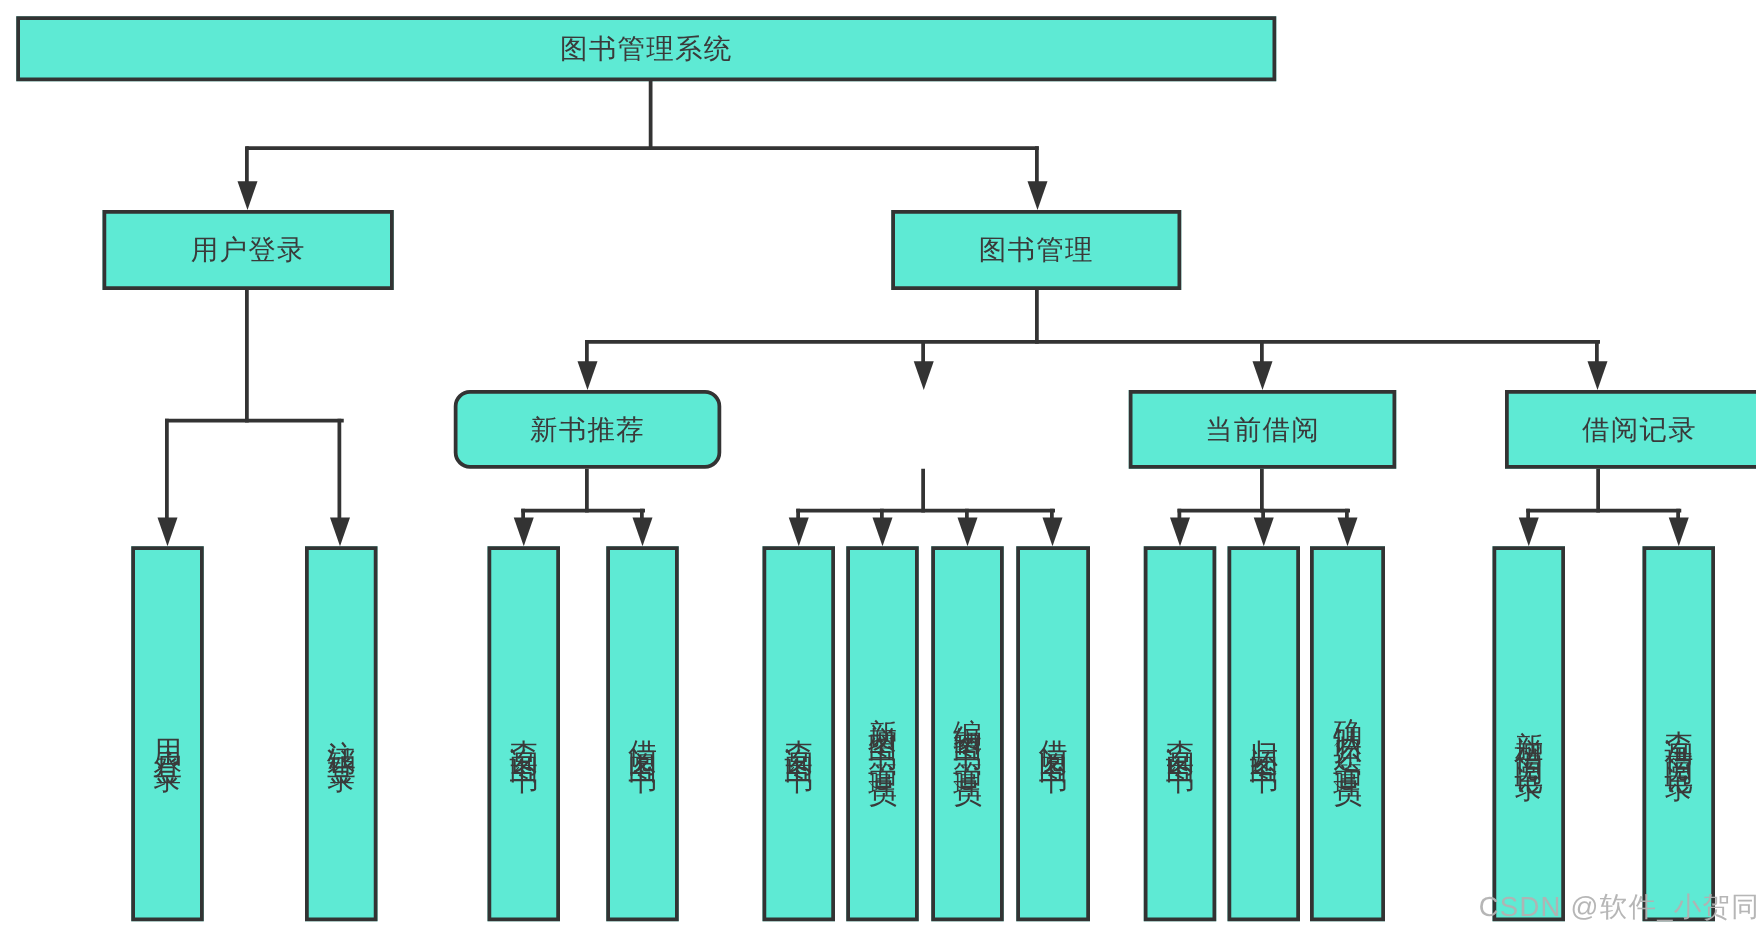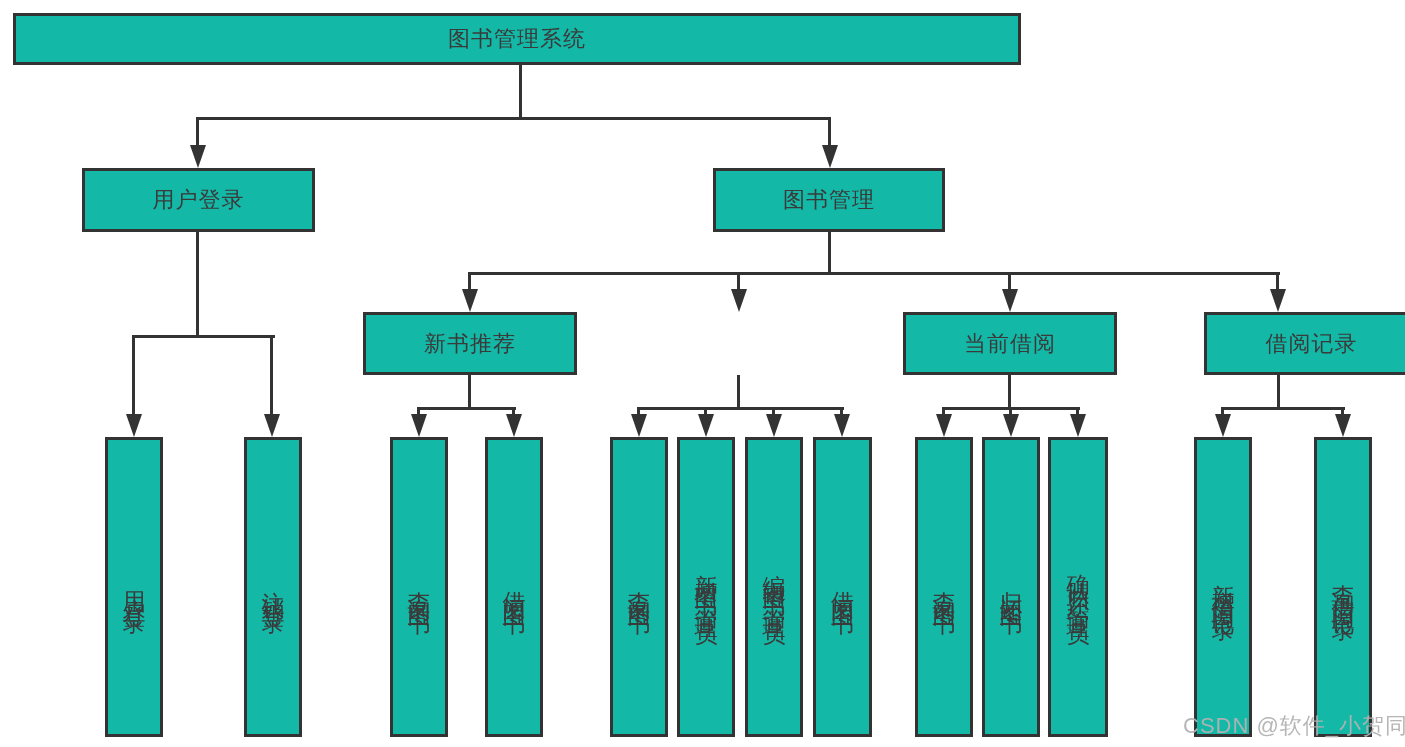--- a/index.html
+++ b/index.html
@@ -4,21 +4,21 @@
 <style>
   html,body{margin:0;padding:0;background:#ffffff;}
   body{
     width:1405px;height:747px;position:relative;overflow:hidden;
     font-family:"Liberation Sans","DejaVu Sans",sans-serif;
   }
   .stage{position:absolute;left:0;top:0;width:1405px;height:747px;background:#ffffff;}
 
   
   .node{
-    position:absolute;background:#14b8a6;border:3px solid #333333;
+    position:absolute;background:#5eead4;border:3px solid #333333;
     box-sizing:border-box;display:flex;align-items:center;justify-content:center;
     color:#3a3a3a;
   }
   .node.h{font-size:22px;letter-spacing:1px;}
   .node.leaf{font-size:23px;}
   .node.leaf .vtext{
     writing-mode:vertical-rl;text-orientation:mixed;
     letter-spacing:7px;line-height:1;white-space:nowrap;
   }
 
@@ -71,21 +71,21 @@
   <div class="hline" style="left:468px;top:272px;width:812px;"></div>
   <div class="vline" style="left:468px;top:272px;height:20px;"></div>
   <div class="arrow" style="left:462px;top:289px;"></div>
   <div class="vline" style="left:737px;top:272px;height:20px;"></div>
   <div class="arrow" style="left:731px;top:289px;"></div>
   <div class="vline" style="left:1008px;top:272px;height:20px;"></div>
   <div class="arrow" style="left:1002px;top:289px;"></div>
   <div class="vline" style="left:1276px;top:272px;height:20px;"></div>
   <div class="arrow" style="left:1270px;top:289px;"></div>
 
-  <div class="node h" style="left:363px;top:312px;width:214px;height:63px;">
+  <div class="node h" style="left:363px;top:312px;width:214px;height:63px;border-radius:13px;">
     <span>新书推荐</span>
   </div>
   <div class="node h" style="left:903px;top:312px;width:214px;height:63px;justify-content:center;">
     <span>当前借阅</span>
   </div>
   <div class="node h" style="left:1204px;top:312px;width:215px;height:63px;">
     <span>借阅记录</span>
   </div>
 
   <div class="vline" style="left:468px;top:375px;height:35px;"></div>

